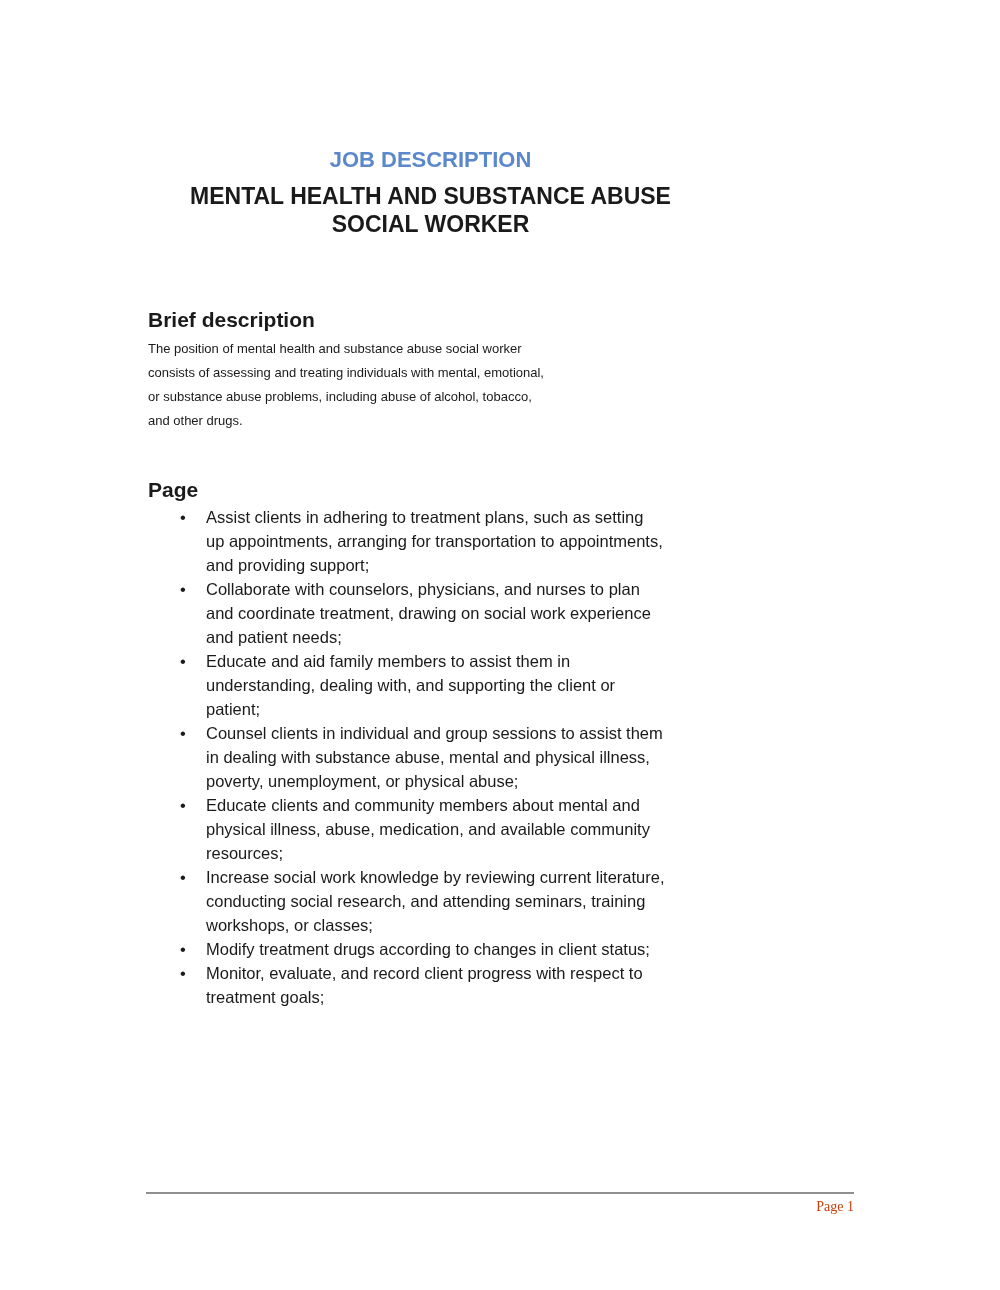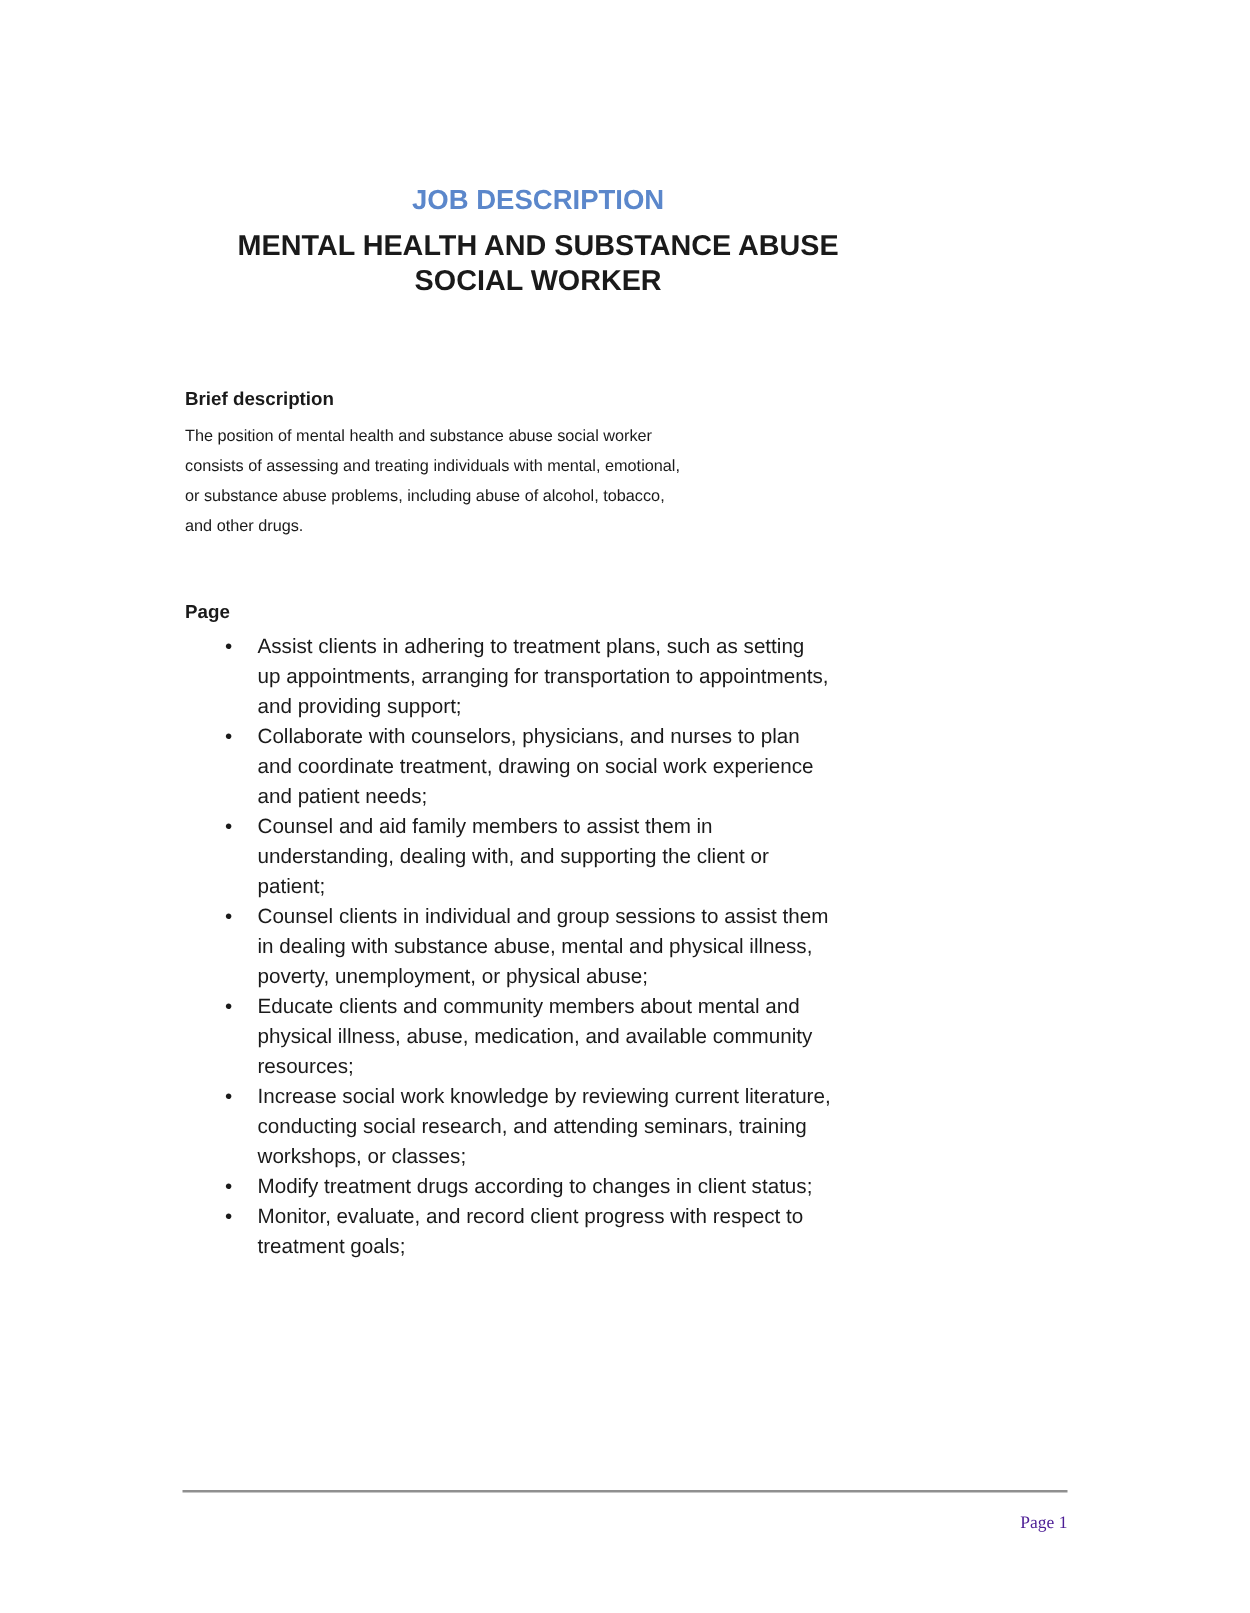--- a/index.html
+++ b/index.html
@@ -33,21 +33,21 @@
   .doc-title {
     margin: 0;
     font-size: 23px;
     line-height: 28px;
     font-weight: bold;
     text-align: center;
     color: #1a1a1a;
     white-space: pre-line;
   }
   .section-heading {
-    font-size: 15px;
+    font-size: 21px;
     line-height: 24px;
     font-weight: bold;
     margin: 0;
   }
   .brief-heading { margin-top: 70px; }
   .body-text {
     margin: 5px 0 0 0;
     font-size: 13px;
     line-height: 24px;
     white-space: pre-line;
@@ -73,24 +73,24 @@
   .footer {
     position: absolute;
     left: 146px;
     right: 146px;
     top: 1192px;
     border-top: 2px solid #8f8f8f;
     text-align: right;
   }
   .page-number {
     display: inline-block;
-    padding-top: 17px;
+    padding-top: 5px;
     font-family: "Liberation Serif", serif;
     font-size: 14px;
-    color: #4c1d95;
+    color: #c2410c;
   }
 </style>
 </head>
 <body>
 
 <div class="page">
   <div class="content">
     <h1 class="kicker">JOB DESCRIPTION</h1>
     <h2 class="doc-title">MENTAL HEALTH AND SUBSTANCE ABUSE
 SOCIAL WORKER</h2>
@@ -102,21 +102,21 @@
 and other drugs.</p>
 
     <h3 class="section-heading tasks-heading">Page</h3>
     <ul class="tasks">
         <li>Assist clients in adhering to treatment plans, such as setting
 up appointments, arranging for transportation to appointments,
 and providing support;</li>
         <li>Collaborate with counselors, physicians, and nurses to plan
 and coordinate treatment, drawing on social work experience
 and patient needs;</li>
-        <li>Counsel and aid family members to assist them in
+        <li>Educate and aid family members to assist them in
 understanding, dealing with, and supporting the client or
 patient;</li>
         <li>Counsel clients in individual and group sessions to assist them
 in dealing with substance abuse, mental and physical illness,
 poverty, unemployment, or physical abuse;</li>
         <li>Educate clients and community members about mental and
 physical illness, abuse, medication, and available community
 resources;</li>
         <li>Increase social work knowledge by reviewing current literature,
 conducting social research, and attending seminars, training

